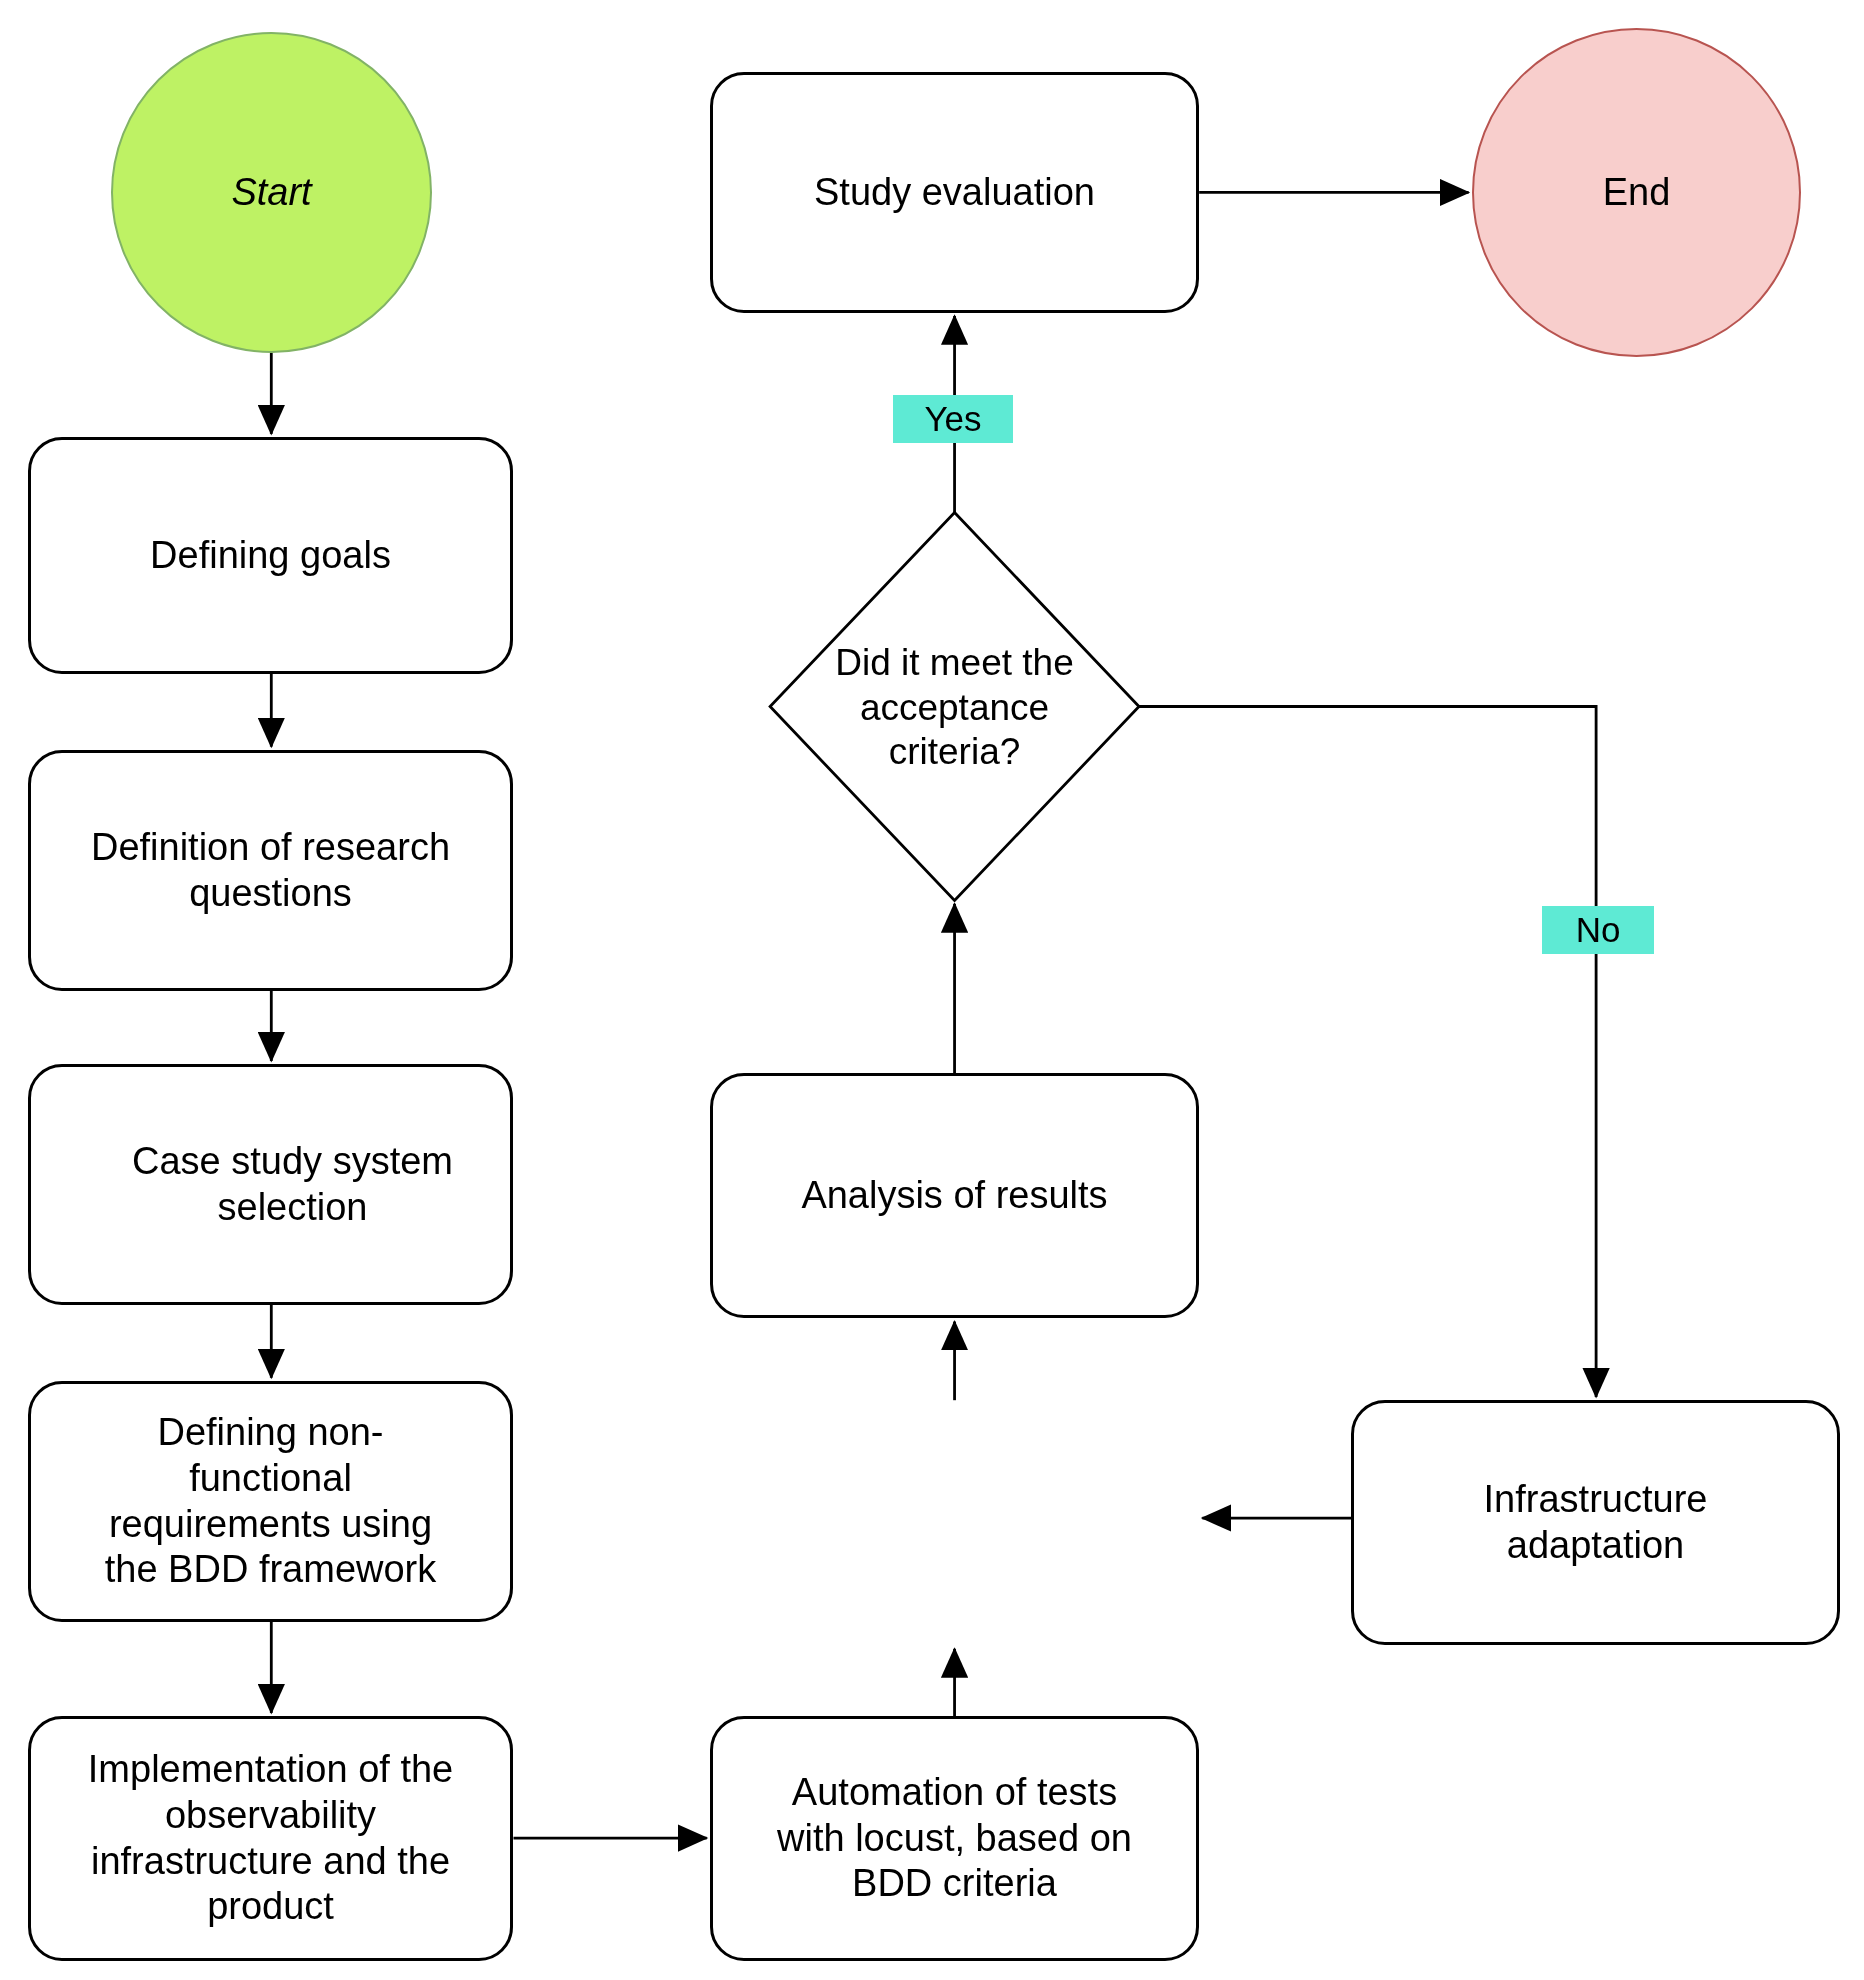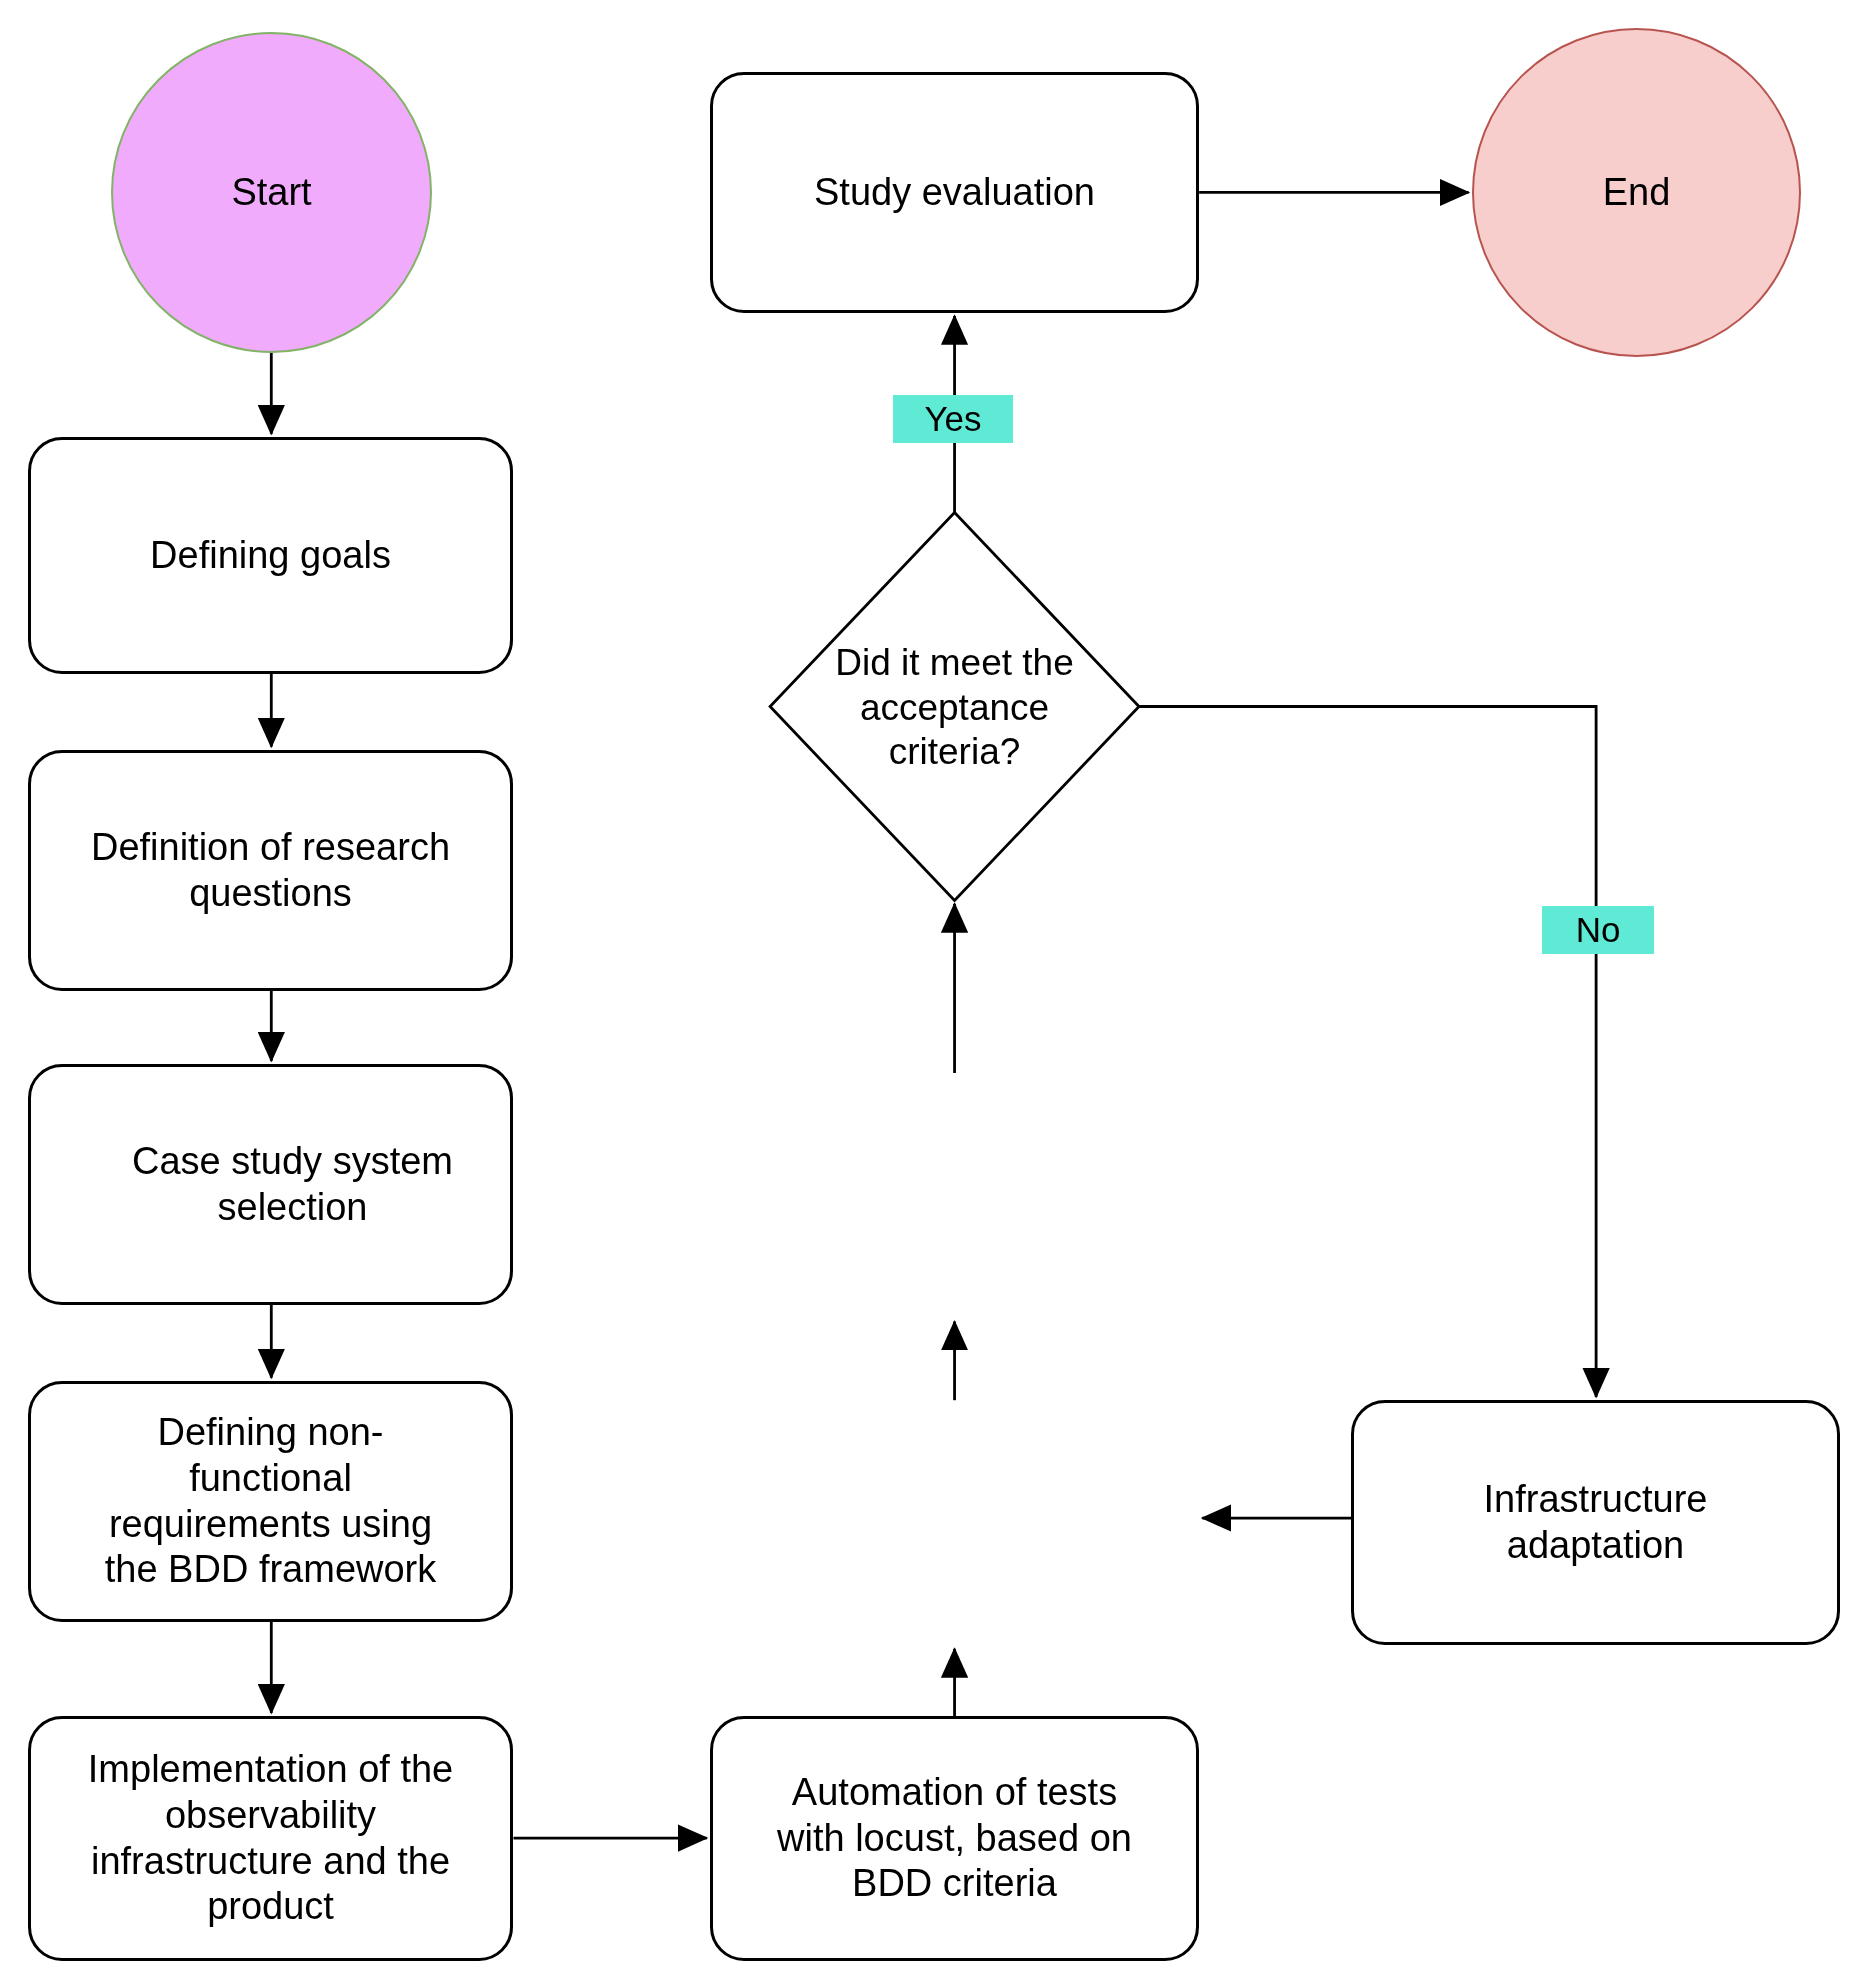--- a/index.html
+++ b/index.html
@@ -39,22 +39,23 @@
   }
   .process {
     background: #ffffff;
     border: 3.2px solid #000000;
     border-radius: 34px;
   }
   .terminal {
     border-radius: 50%;
   }
   .terminal.start {
-    background: #f0abfc;
+    background: #bef264;
     border: 2.4px solid #82b366;
+    font-style: italic;
   }
   .terminal.end {
     background: #f8cecc;
     border: 2.4px solid #b85450;
   }
   
   #n-start        { left: 111px;  top: 32px;   width: 321px; height: 321px; }
   #n-goals        { left: 28px;   top: 437px;  width: 485px; height: 237px; }
   #n-research     { left: 28px;   top: 750px;  width: 485px; height: 241px; }
   #n-case         { left: 28px;   top: 1064px; width: 485px; height: 241px; padding-left: 44px; }
@@ -158,20 +159,23 @@
 product</span>
   </div>
 
   <div class="node process" id="n-automation">
     <span class="node-label">Automation of tests
 with locust, based on
 BDD criteria</span>
   </div>
 
 
+  <div class="node process" id="n-analysis">
+    <span class="node-label">Analysis of results</span>
+  </div>
 
   <div class="node" id="n-decision">
     <span class="node-label">Did it meet the
 acceptance
 criteria?</span>
   </div>
 
   <div class="node process" id="n-studyeval">
     <span class="node-label">Study evaluation</span>
   </div>

